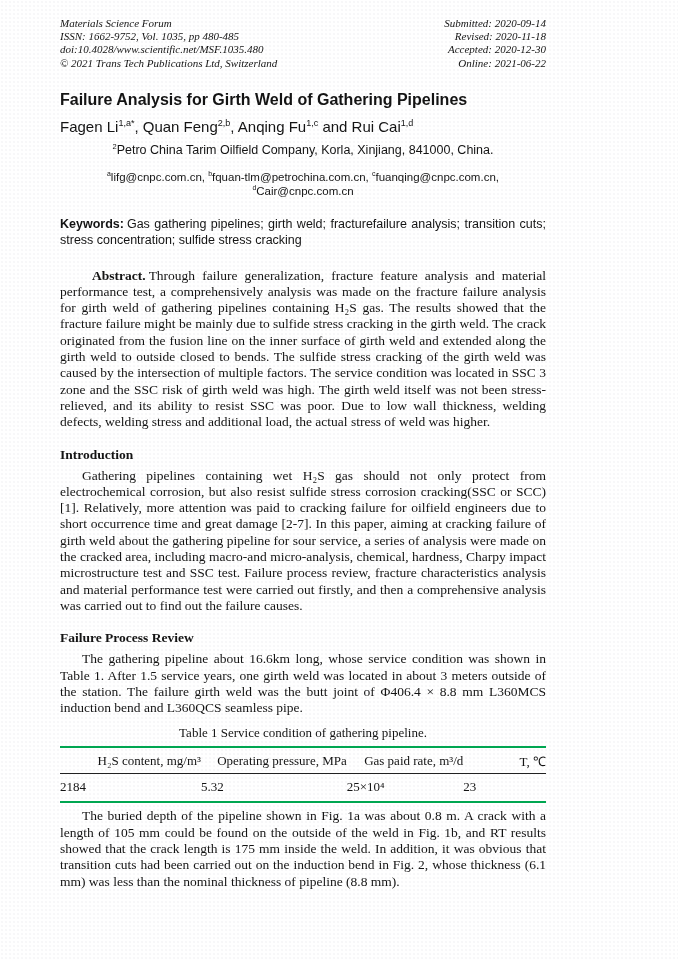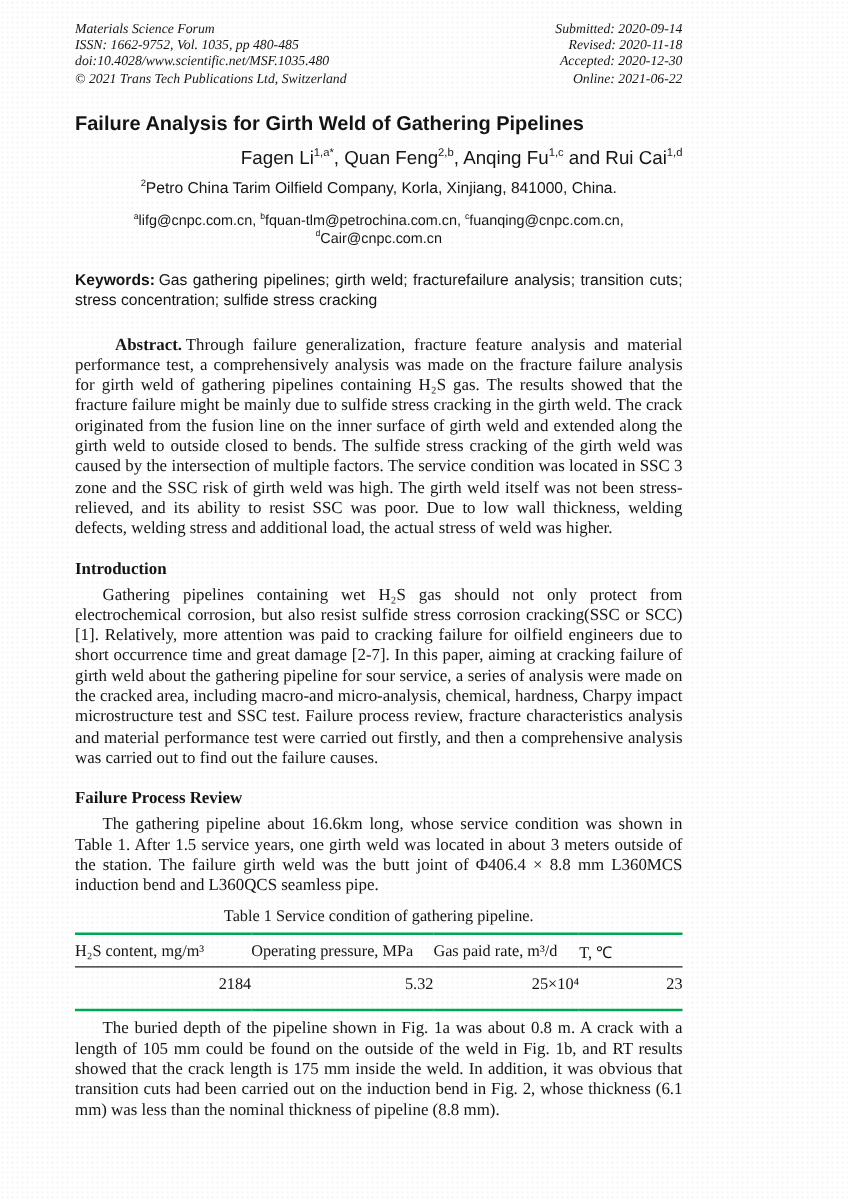--- a/index.html
+++ b/index.html
@@ -23,21 +23,21 @@
 
   
   h1.title {
     font-family: "Liberation Sans", sans-serif;
     font-weight: bold; font-size: 16px; line-height: 19px;
     text-align: left; margin: 20px 0 0 0;
   }
   .authors {
     font-family: "Liberation Sans", sans-serif;
     font-size: 15px; line-height: 19px;
-    text-align: right; margin-top: 8px;
+    text-align: left; margin-top: 8px;
   }
   sup { font-size: 0.6em; line-height: 0; }
   .affil {
     font-family: "Liberation Sans", sans-serif;
     font-size: 12.5px; line-height: 15.6px;
     text-align: center; margin-top: 9px;
     padding: 0 8px;
   }
   .affil2 { margin-top: 7px; }
   .emails {
@@ -78,25 +78,25 @@
     font-family: "Liberation Serif", serif;
     font-size: 13px; text-align: center; margin-top: 9px;
   }
   table.svc {
     width: 100%; border-collapse: collapse; margin-top: 5px;
     border-top: 2.5px solid var(--rule-green, #00A651);
     border-bottom: 2.5px solid var(--rule-green, #00A651);
     font-family: "Liberation Serif", serif; font-size: 13px;
   }
   table.svc th {
-    font-weight: normal; text-align: left;
+    font-weight: normal; text-align: right;
     border-bottom: 1px solid var(--rule-inner, #222222);
     padding: 4px 0 3px 0;
   }
-  table.svc td { text-align: right; padding: 5px 0 12px 0; }
+  table.svc td { text-align: left; padding: 5px 0 6px 0; }
   .c1 { width: 29%; } .c2 { width: 30%; } .c3 { width: 24%; } .c4 { width: 17%; }
 </style>
 </head>
 <body>
 
 <div class="page">
 
   <header class="meta-row">
     <div class="meta-left">
       <div>Materials Science Forum</div>

